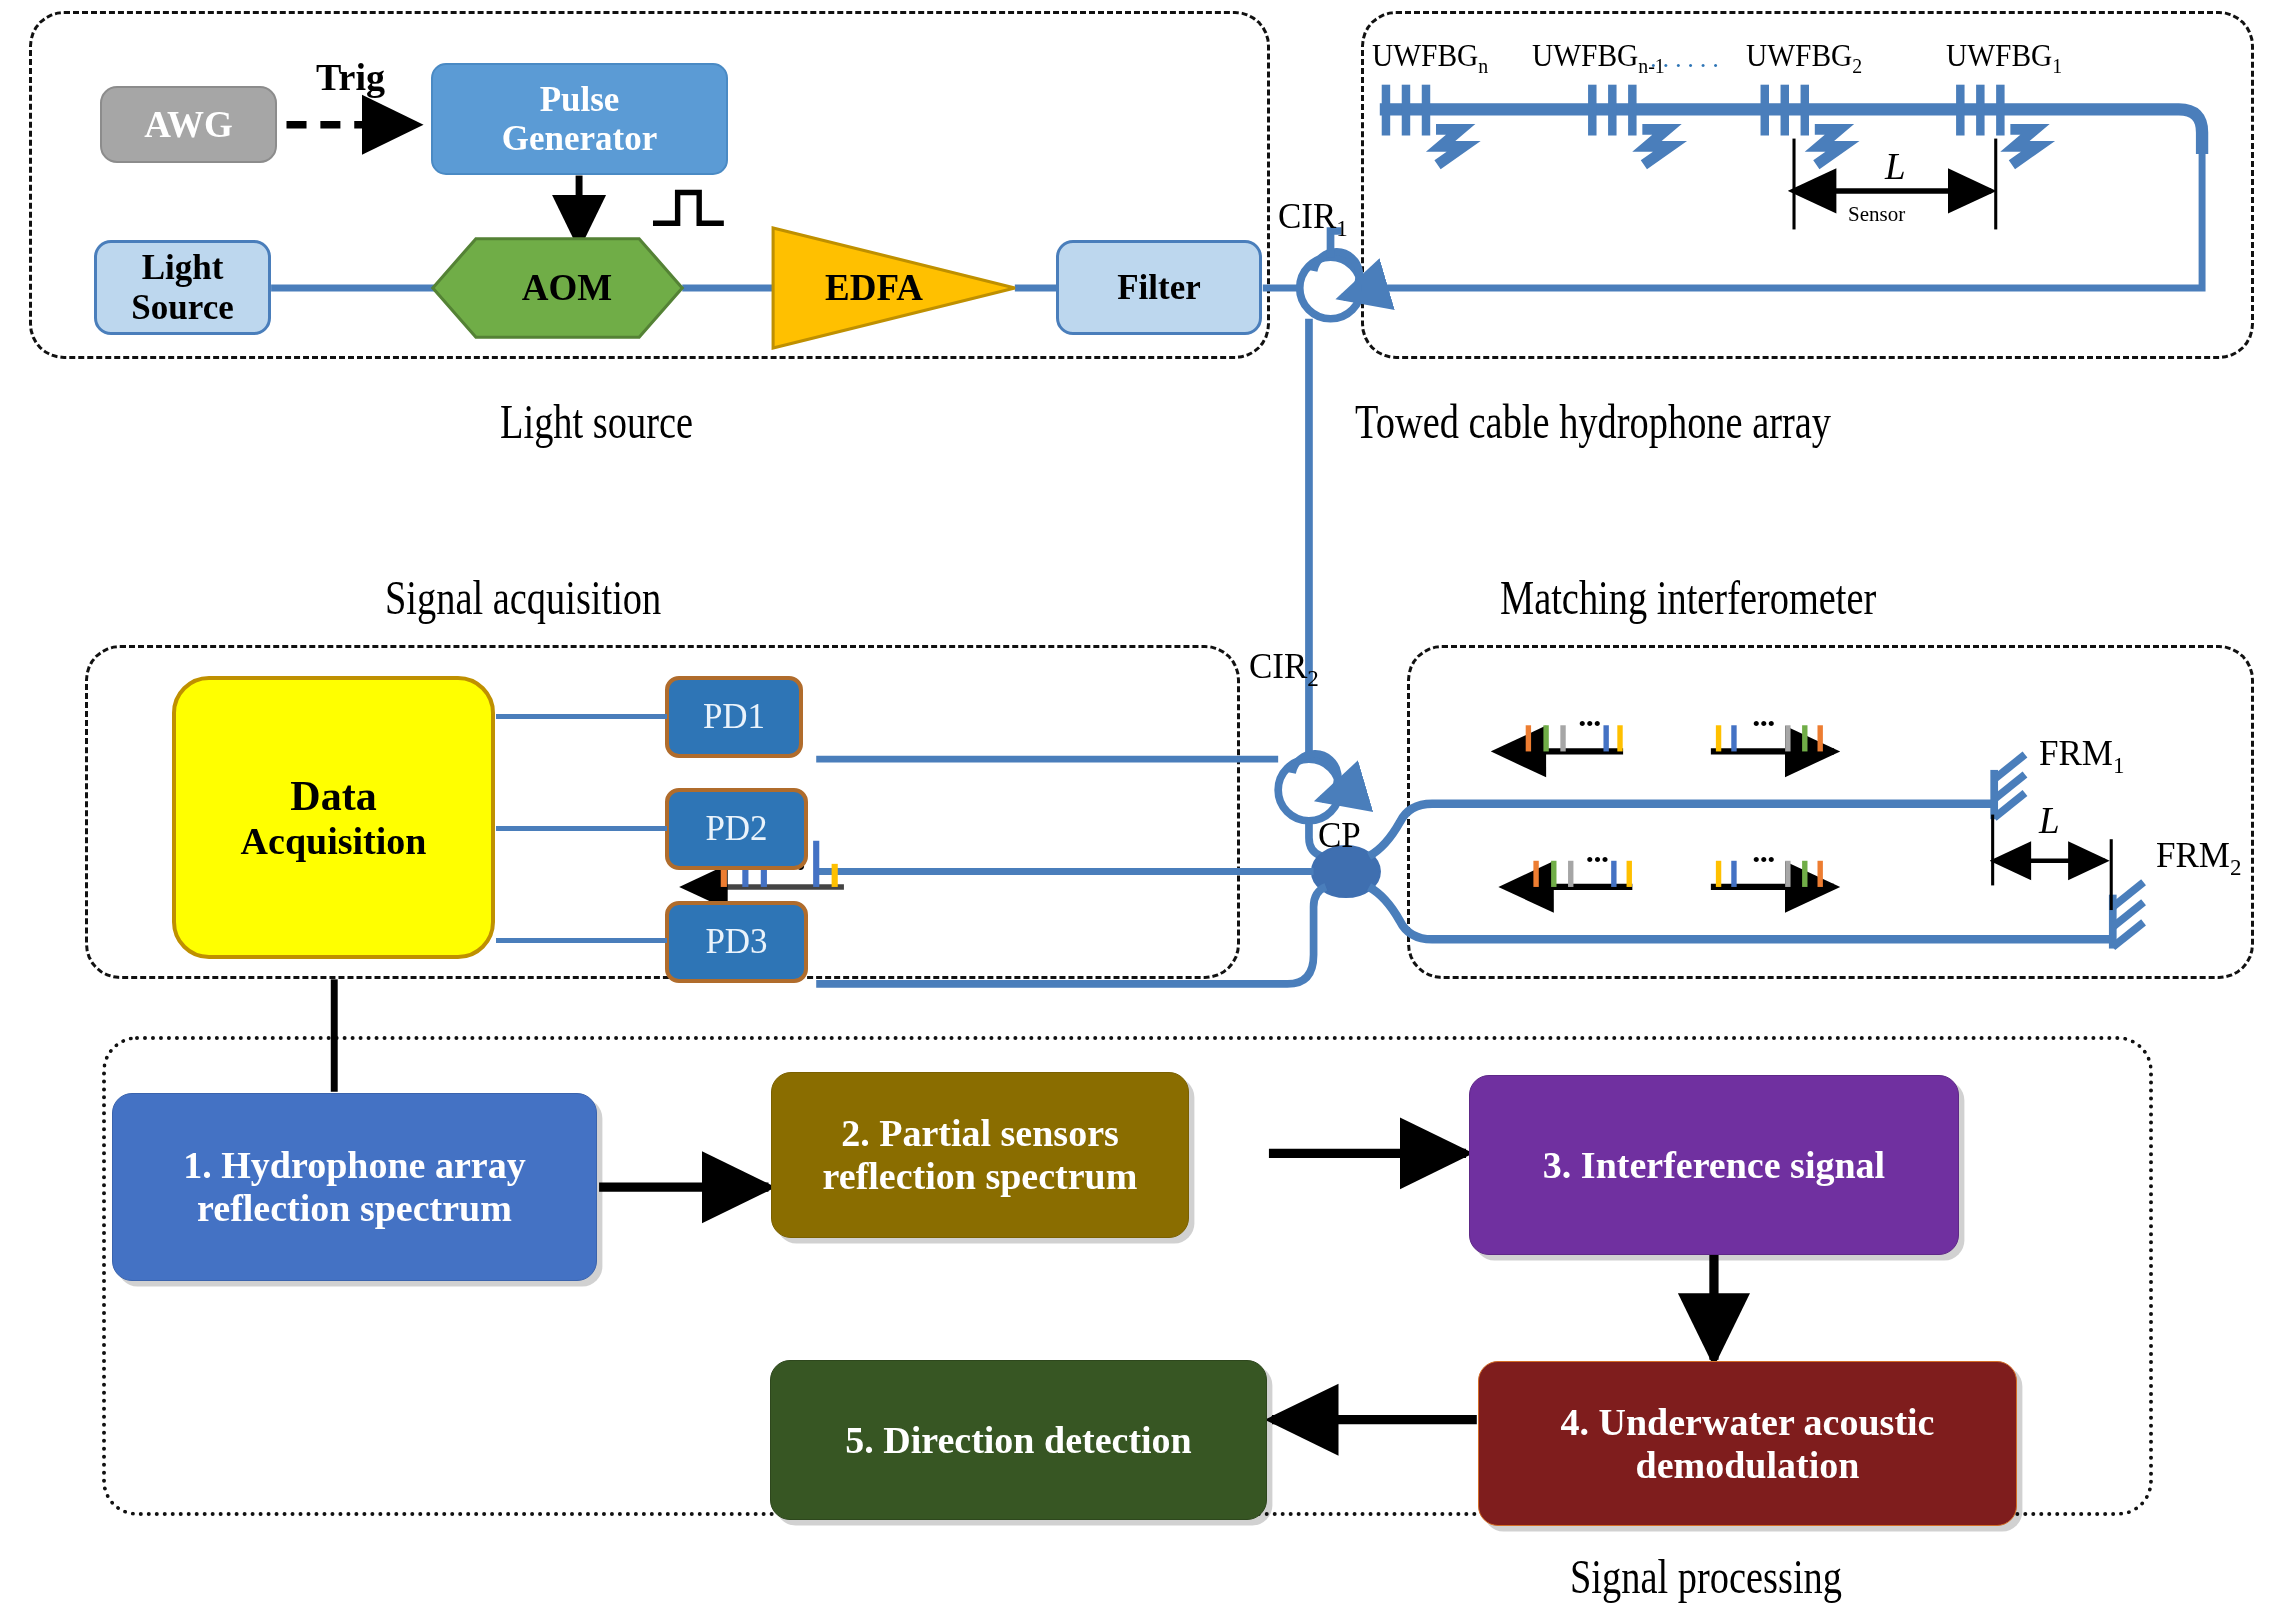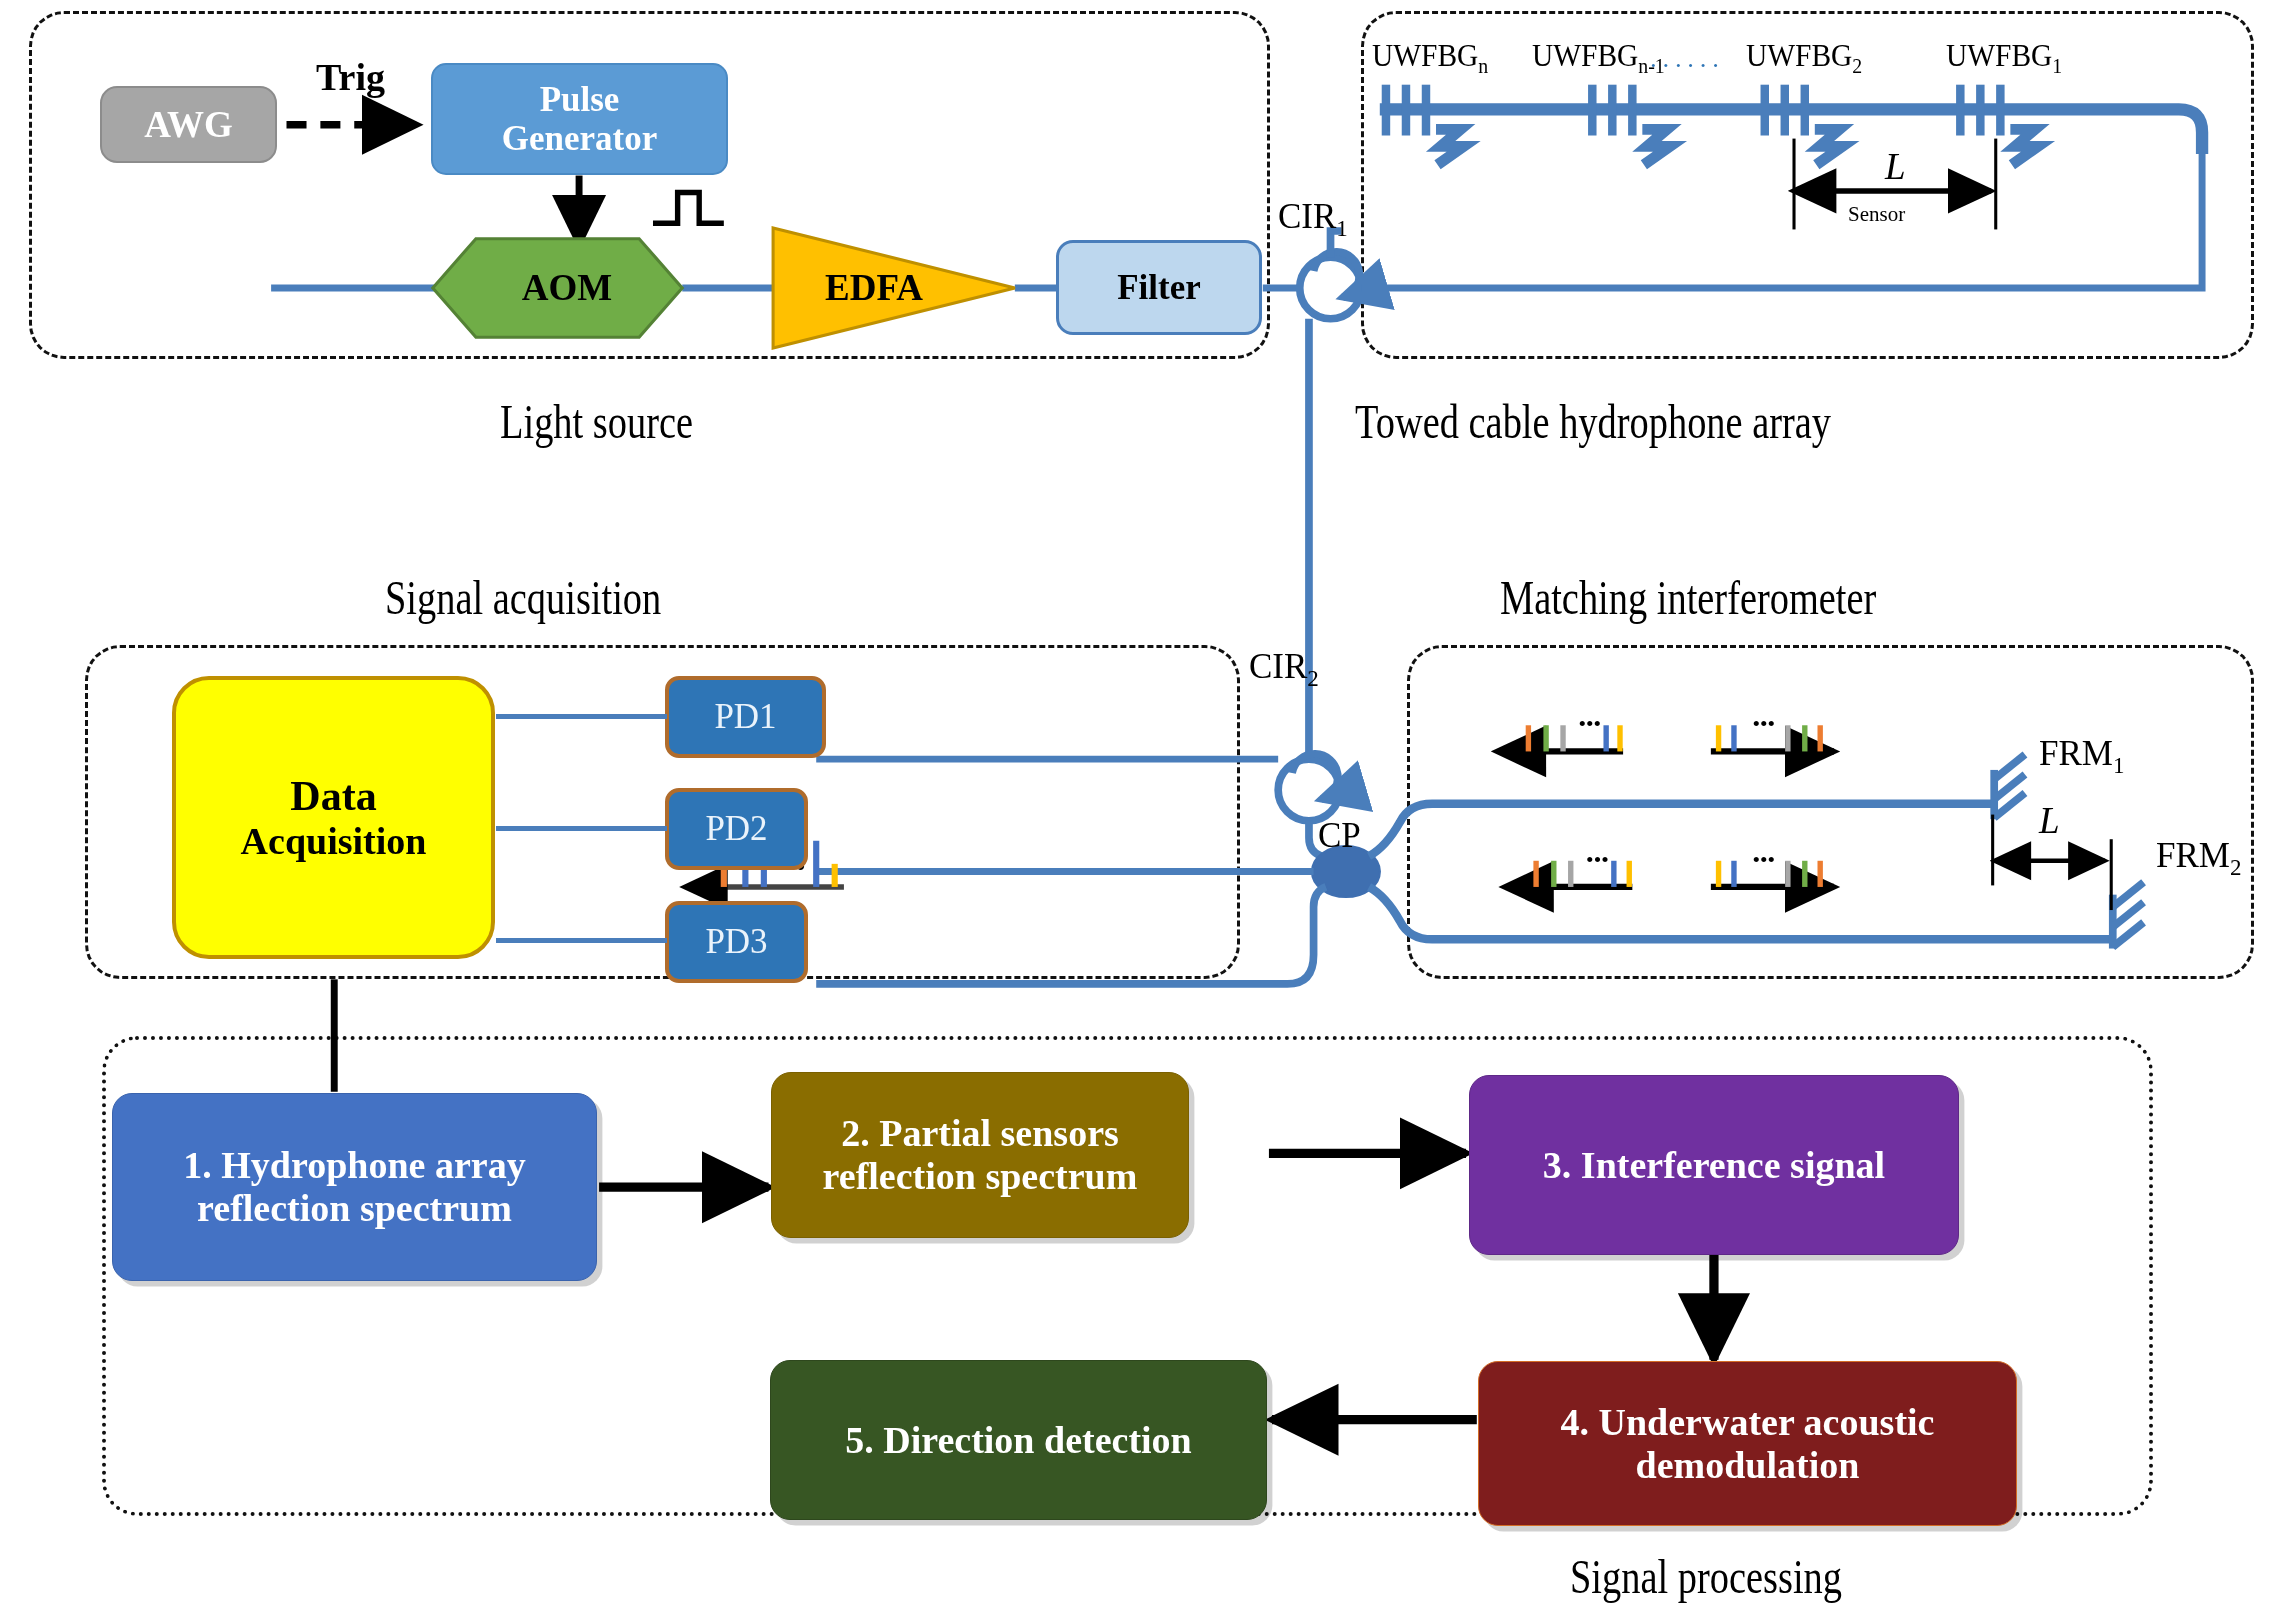--- a/index.html
+++ b/index.html
@@ -257,20 +257,24 @@
 
   <div class="lbl lbl-trig" style="left:316px;top:55px;">
     <span>Trig</span>
   </div>
 
   <div class="node box-blue-mid" style="left:431px;top:63px;width:297px;height:112px;flex-direction:column;">
     <span>Pulse</span>
     <span>Generator</span>
   </div>
 
+  <div class="node box-lightblue" style="left:94px;top:240px;width:177px;height:95px;flex-direction:column;">
+    <span>Light</span>
+    <span>Source</span>
+  </div>
 
   <div class="node" style="left:476px;top:260px;width:182px;height:55px;color:#000;font-weight:bold;font-size:37px;">
     <span>AOM</span>
   </div>
 
   <div class="node" style="left:793px;top:262px;width:162px;height:52px;color:#000;font-weight:bold;font-size:37px;">
     <span>EDFA</span>
   </div>
 
   <div class="node box-lightblue" style="left:1056px;top:240px;width:206px;height:95px;">
@@ -316,21 +320,21 @@
   </div>
   <div class="caption" style="left:1500px;top:570px;">
     <span>Matching interferometer</span>
   </div>
 
   <div class="node box-daq" style="left:172px;top:676px;width:323px;height:283px;flex-direction:column;">
     <span>Data</span>
     <span style="font-size:38px;">Acquisition</span>
   </div>
 
-  <div class="node box-pd" style="left:665px;top:676px;width:161px;height:82px;">
+  <div class="node box-pd" style="left:665px;top:676px;width:138px;height:82px;">
     <span>PD1</span>
   </div>
   <div class="node box-pd" style="left:665px;top:788px;width:143px;height:82px;">
     <span>PD2</span>
   </div>
   <div class="node box-pd" style="left:665px;top:901px;width:143px;height:82px;">
     <span>PD3</span>
   </div>
 
   <div class="lbl" style="left:496px;top:714px;width:171px;height:5.4px;background:#4a7ebb;"></div>

